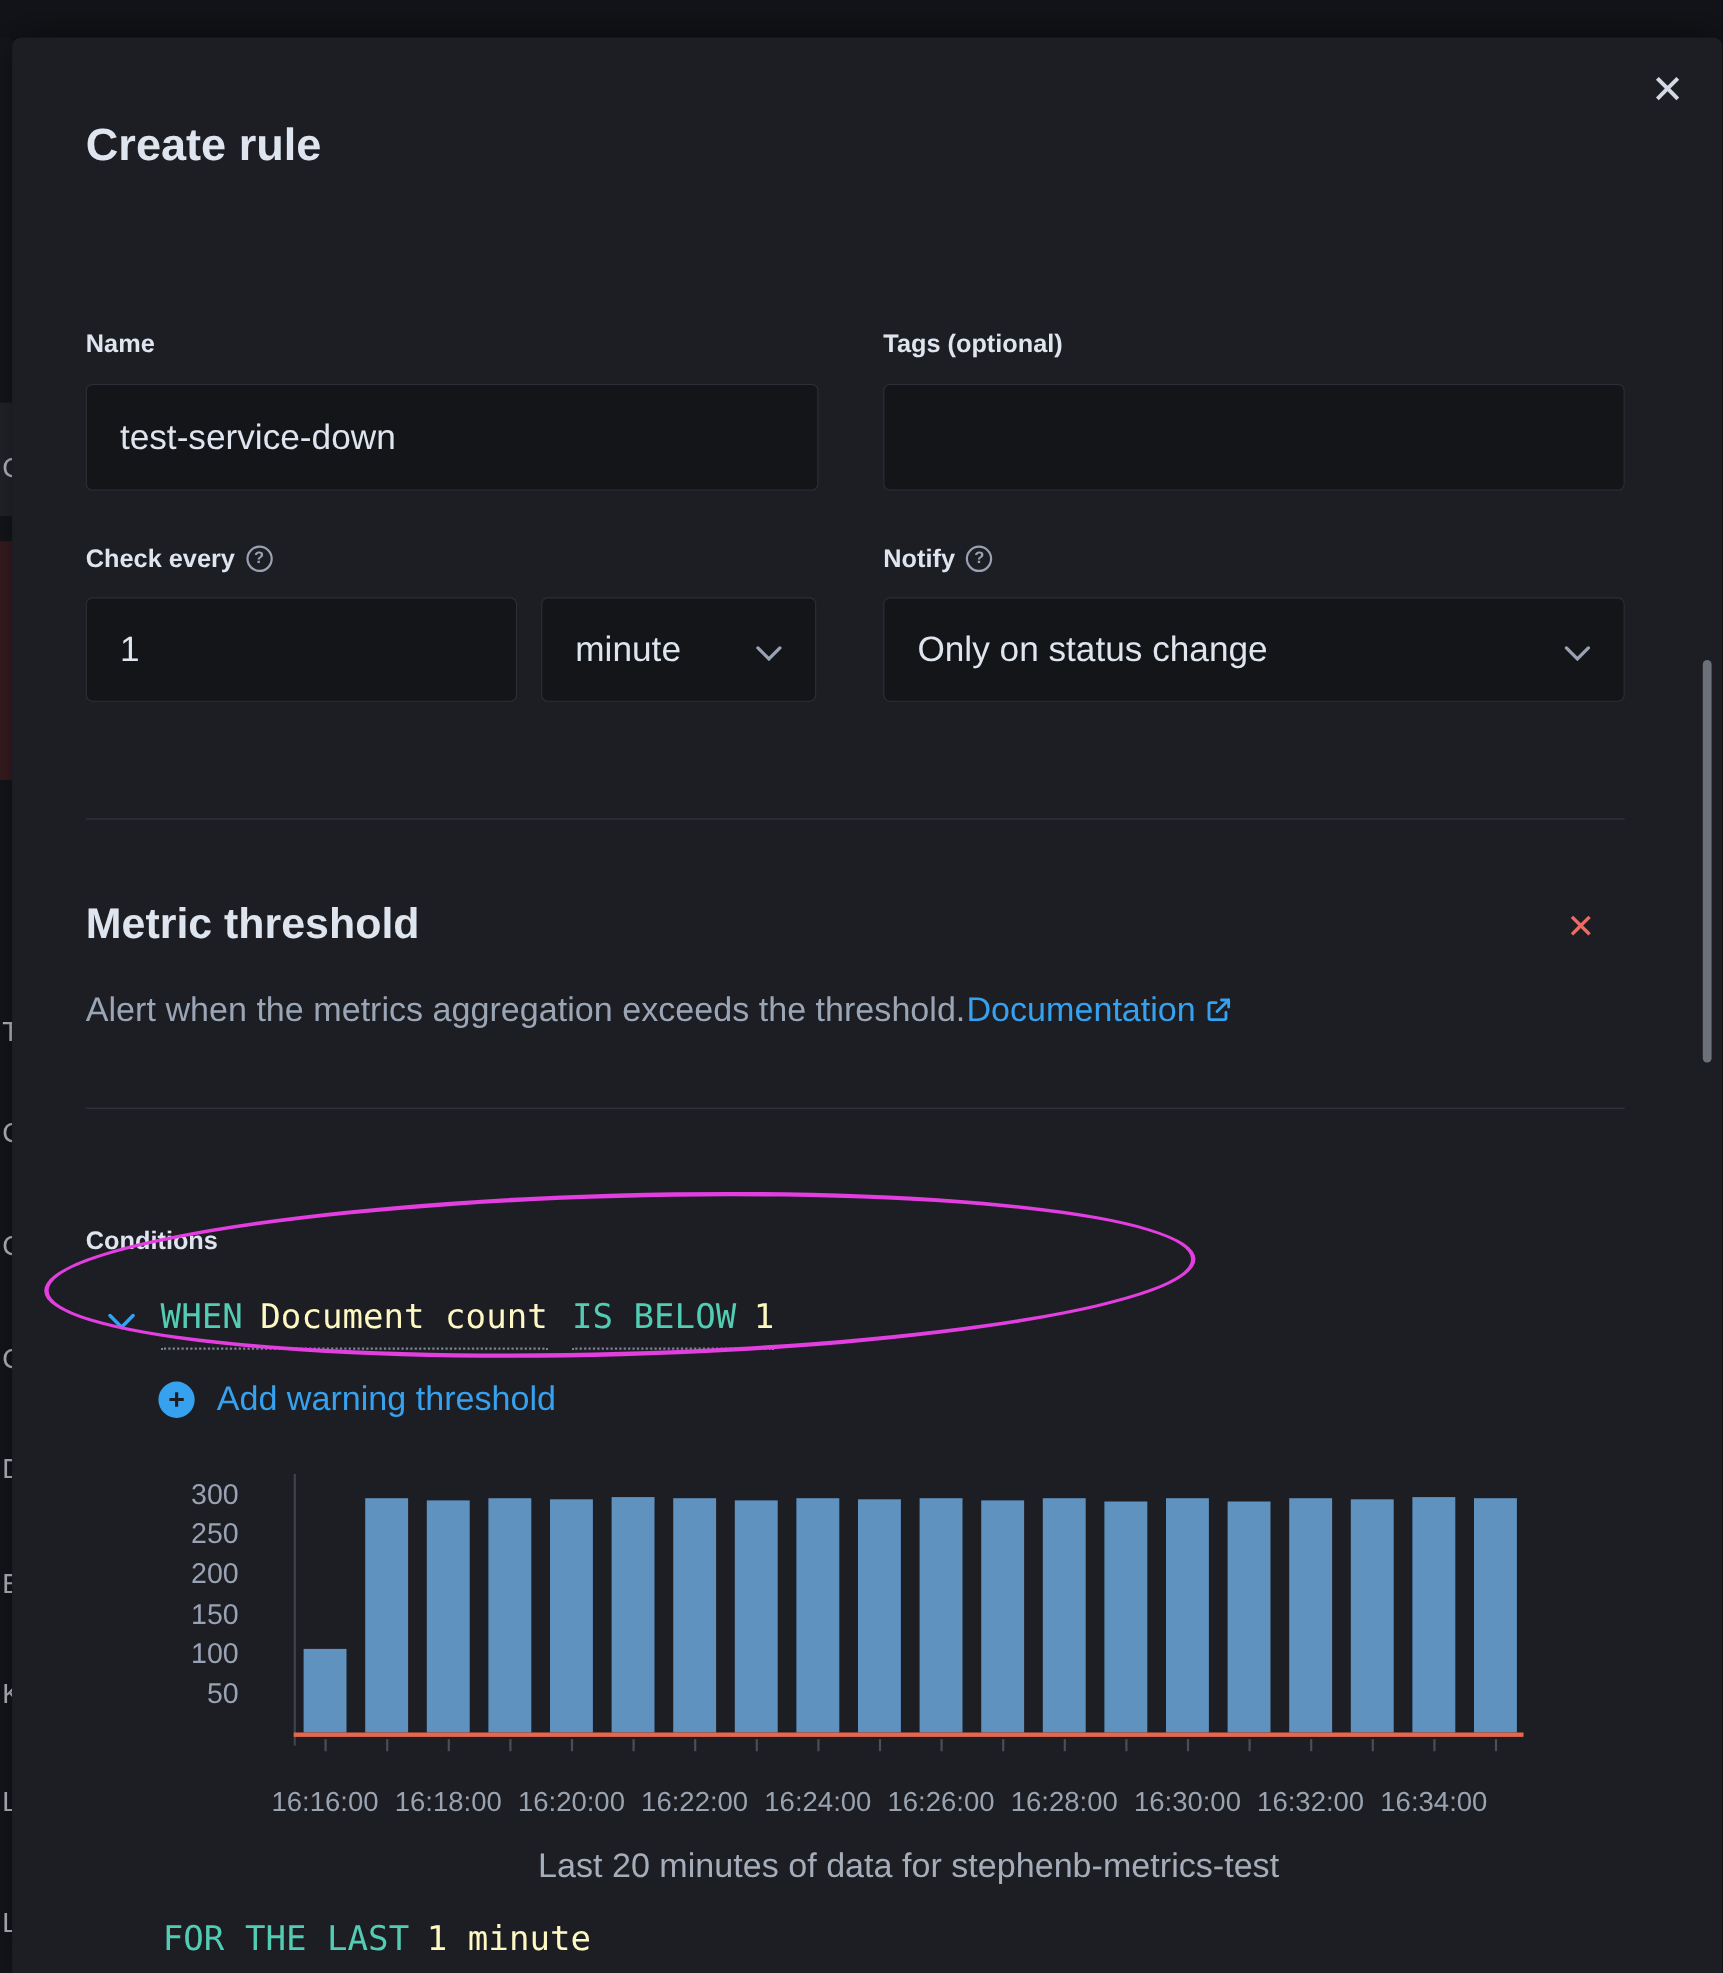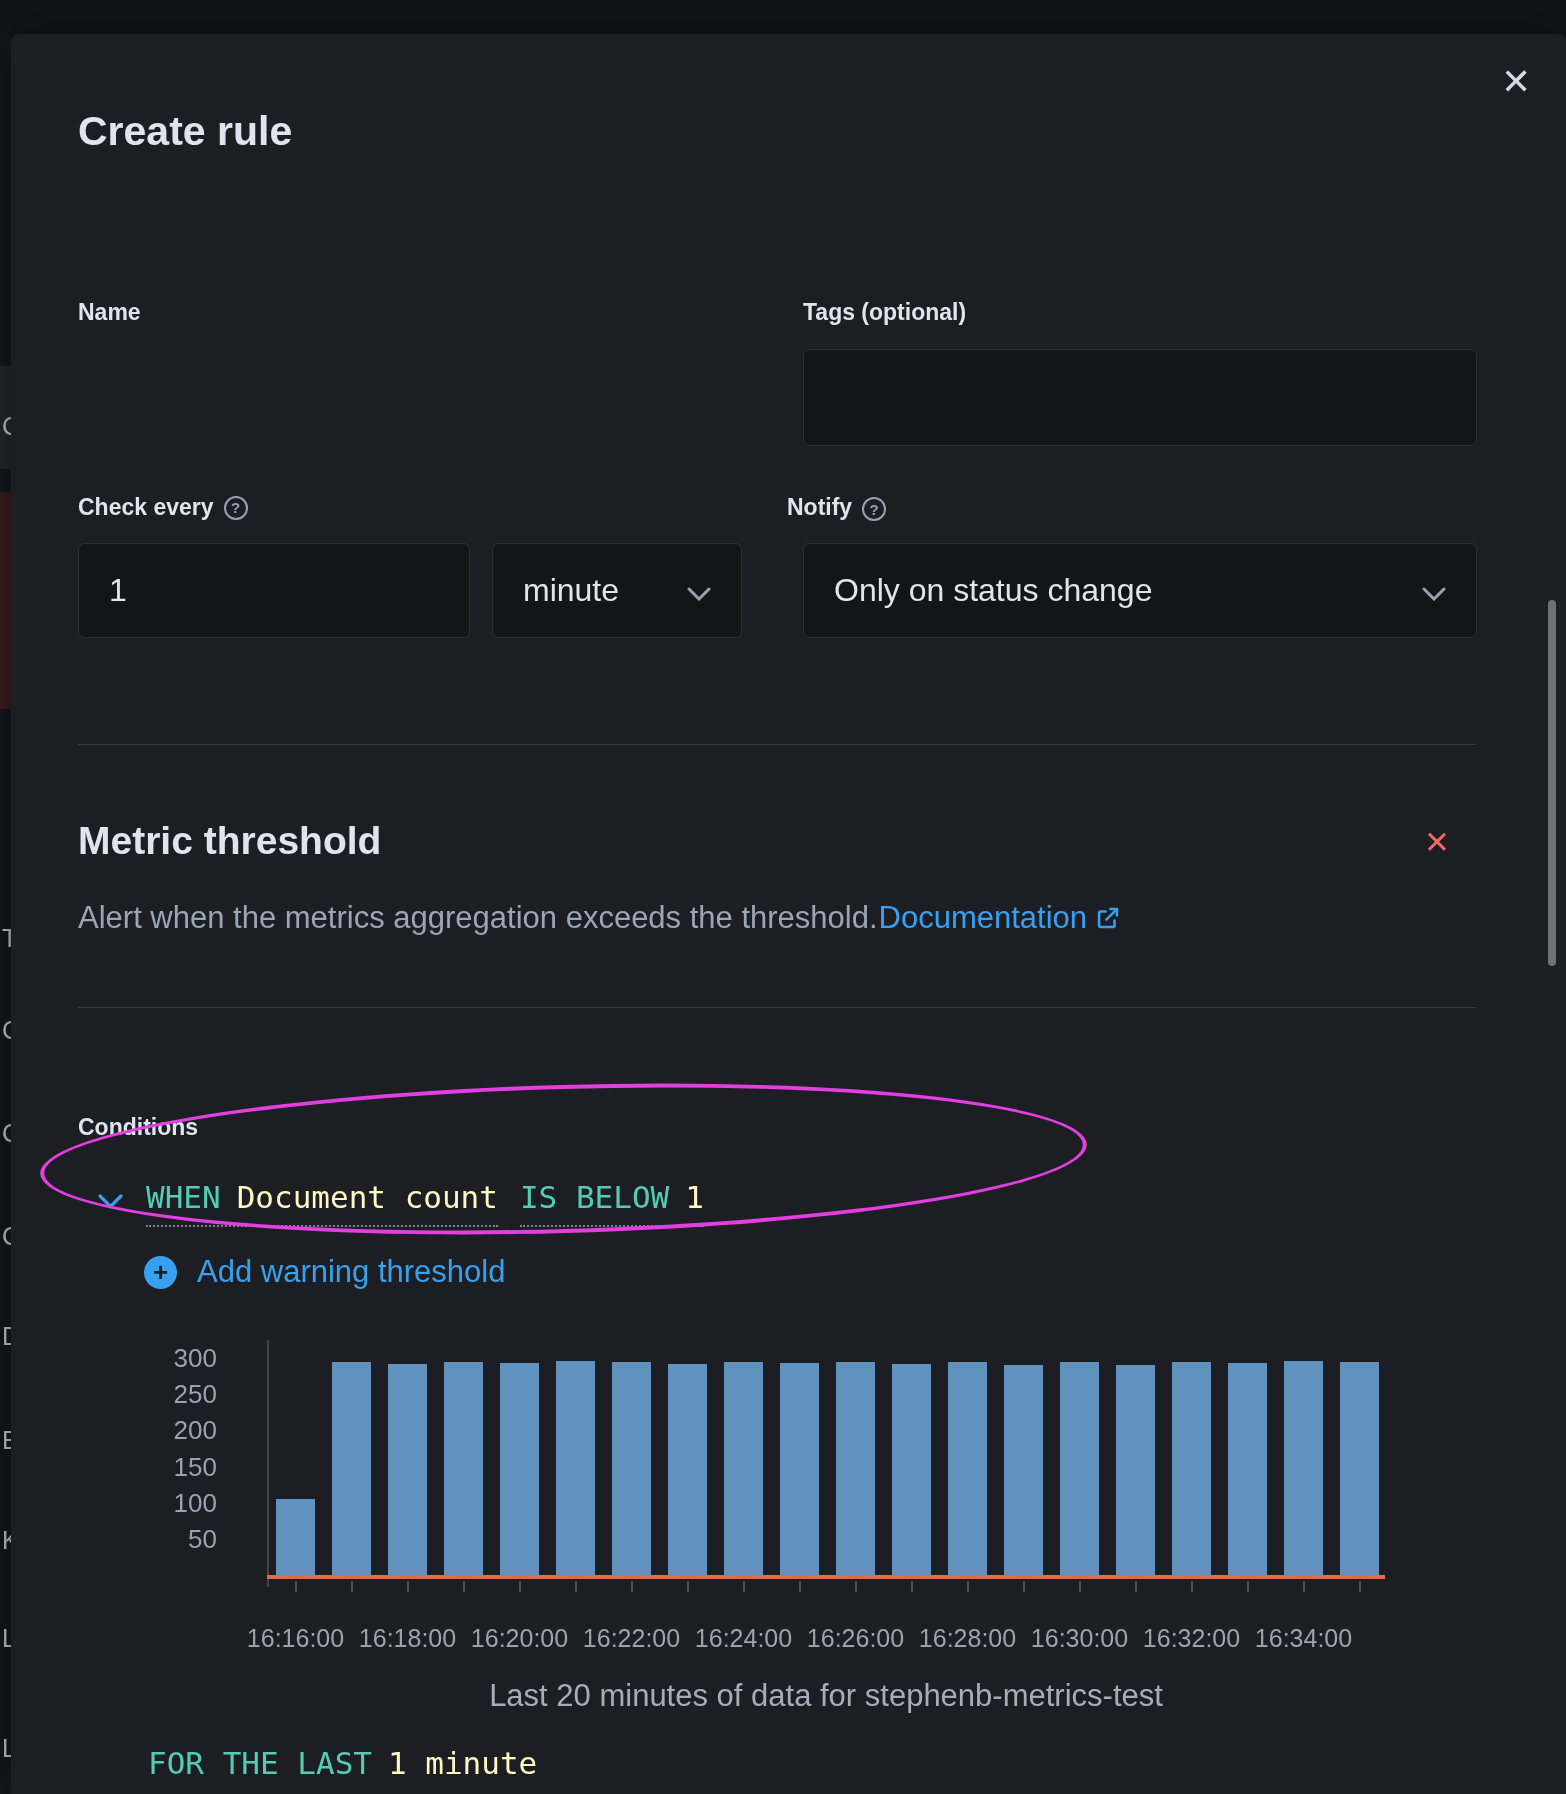--- a/index.html
+++ b/index.html
@@ -102,27 +102,28 @@
     <h1 class="modal-title">Create rule</h1>
     <button class="close-btn">✕</button>
 
     <div class="field-label" style="left:67px; top:265px;">
       <span>Name</span>
     </div>
     <div class="field-label" style="left:792px; top:265px;">
       <span>Tags (optional)</span>
     </div>
 
+    <input class="input" style="left: 67px; top: 315px; width: 666px;" value="test-service-down">
     <input class="input" style="left: 792px; top: 315px; width: 674px;" value="">
 
     <div class="field-label" style="left:67px; top:460px;">
       <span>Check every</span>
       <span class="help-icon">?</span>
     </div>
-    <div class="field-label" style="left:776px; top:460px;align-items:flex-end;">
+    <div class="field-label" style="left:792px; top:460px;">
       <span>Notify</span>
       <span class="help-icon">?</span>
     </div>
 
     <input class="input" style="left: 67px; top: 509px; width: 392px; height: 95px;" value="1">
     <div class="select" style="left:481px; top:509px; width:250px;">
       <span>minute</span>
       <span class="chev">
         <svg width="24" height="14" viewBox="0 0 24 14">
             <path d="M2 2 L12 12 L22 2" stroke="#98a2b3" stroke-width="3" fill="none" stroke-linecap="round"></path>

